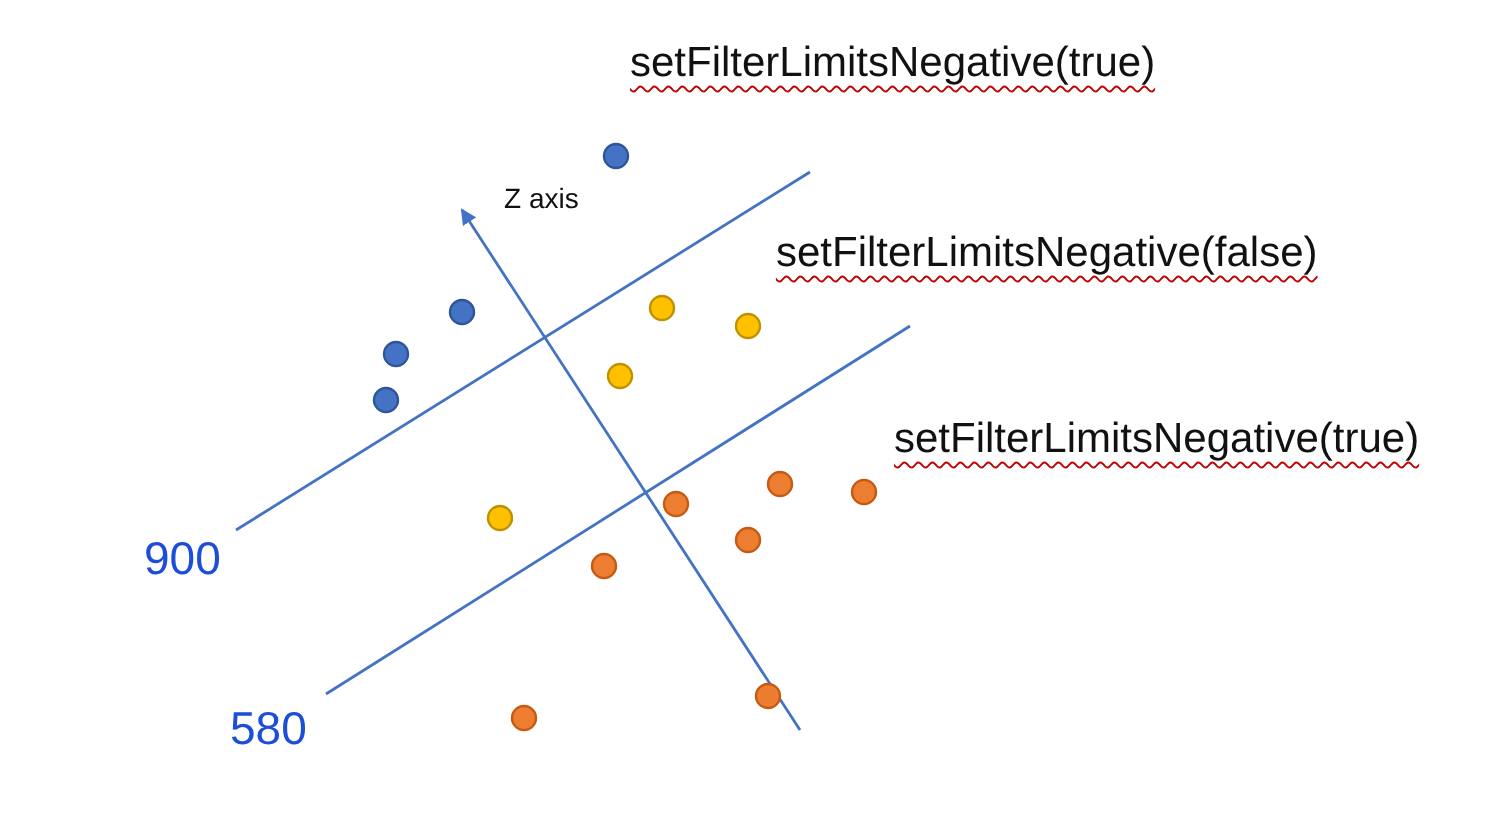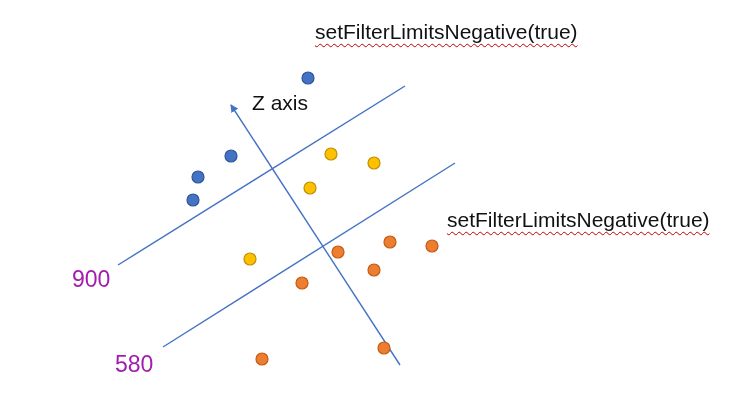--- a/index.html
+++ b/index.html
@@ -29,28 +29,28 @@
   }
   .squiggle {
     text-decoration: underline;
     text-decoration-style: wavy;
     text-decoration-color: #c00000;
     text-decoration-thickness: 1px;
     text-underline-offset: 4px;
   }
   .axis-label {
     position: absolute;
-    font-size: 21px;
+    font-size: 14px;
     color: #111111;
     white-space: nowrap;
   }
   .line-label {
     position: absolute;
     font-size: 23px;
-    color: #a21caf;
+    color: #1d4ed8;
     white-space: nowrap;
   }
 </style>
 </head>
 <body>
 
 <div class="canvas">
 
   <svg id="diagram" class="diagram" width="754" height="419" viewBox="0 0 754 419">
       <defs>
@@ -75,20 +75,23 @@
       <circle cx="374" cy="270" r="6" fill="#ED7D31" stroke="#C55A11" stroke-width="1.2"></circle>
       <circle cx="302" cy="283" r="6" fill="#ED7D31" stroke="#C55A11" stroke-width="1.2"></circle>
       <circle cx="384" cy="348" r="6" fill="#ED7D31" stroke="#C55A11" stroke-width="1.2"></circle>
       <circle cx="262" cy="359" r="6" fill="#ED7D31" stroke="#C55A11" stroke-width="1.2"></circle>
     </svg>
 
   <div class="ann" style="left:315px; top:20px;">
     <span class="squiggle">setFilterLimitsNegative(true)</span>
   </div>
 
+  <div class="ann" style="left:388px; top:115px;">
+    <span class="squiggle">setFilterLimitsNegative(false)</span>
+  </div>
 
   <div class="ann" style="left:447px; top:208px;">
     <span class="squiggle">setFilterLimitsNegative(true)</span>
   </div>
 
   <div class="axis-label" style="left:252px; top:91px;">Z axis</div>
 
   <div class="line-label" style="left:72px; top:266px;">900</div>
 
   <div class="line-label" style="left:115px; top:351px;text-align:right;">580</div>

